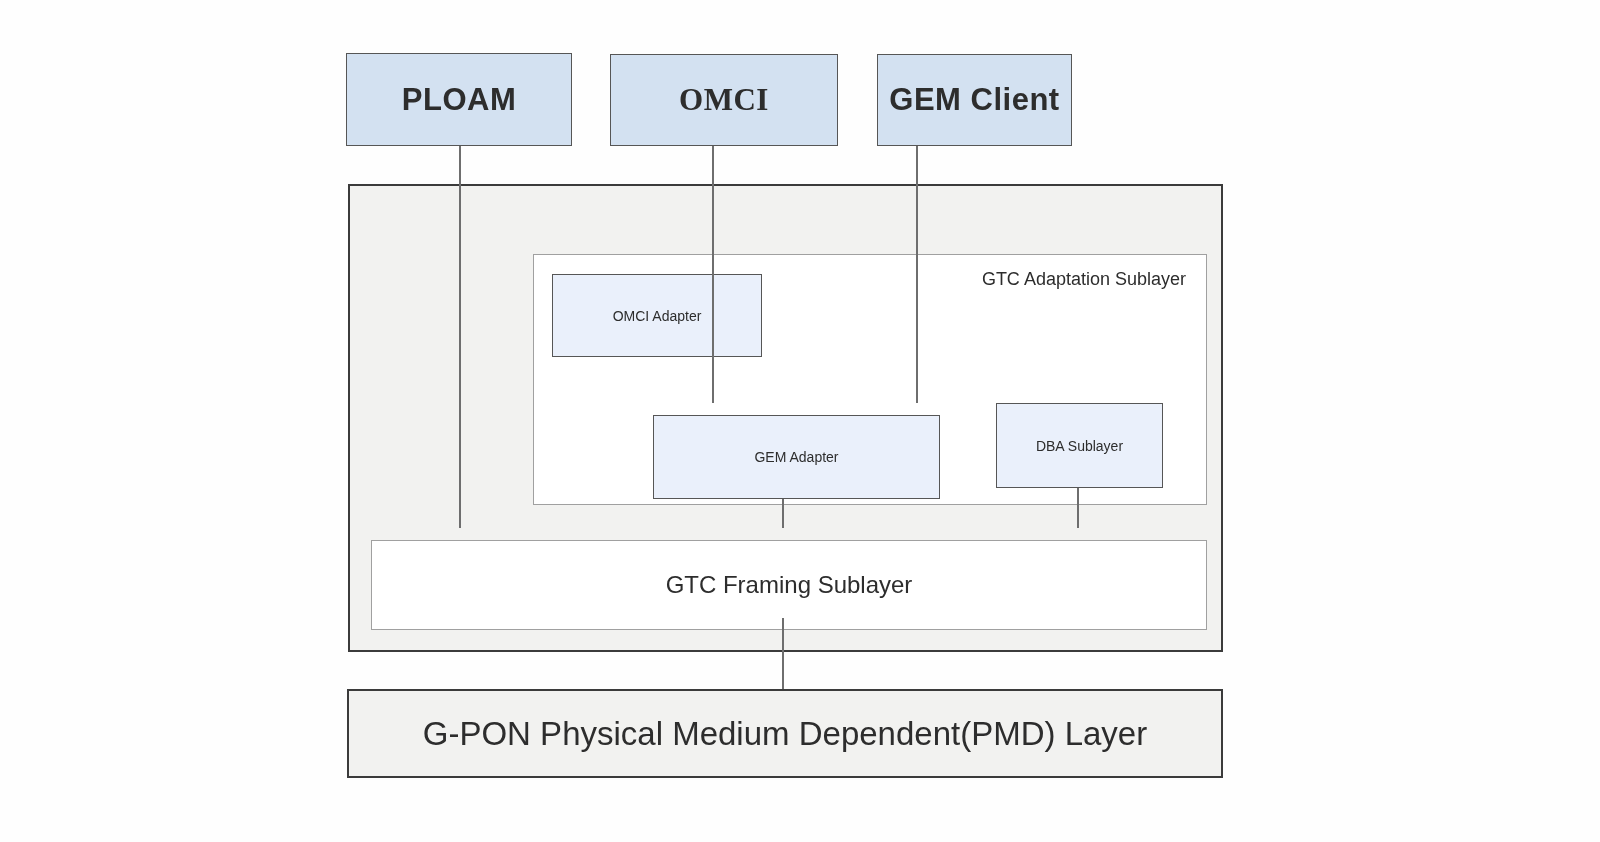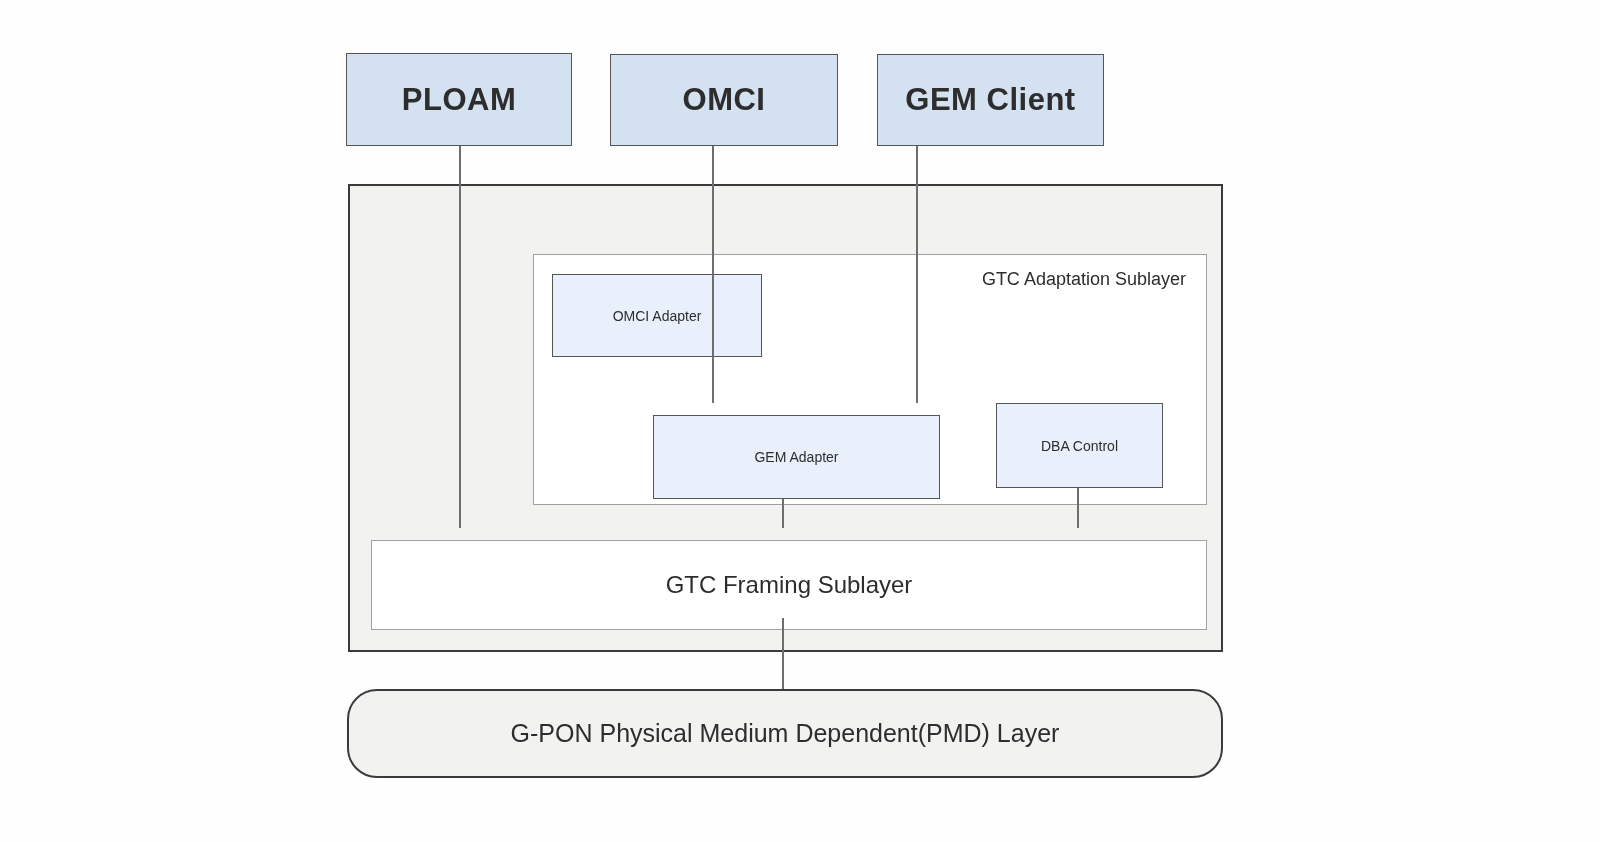--- a/index.html
+++ b/index.html
@@ -34,22 +34,21 @@
   }
 
   
   .layer-box{
     background:var(--layer-fill);
     border:2px solid var(--border-dark);
     z-index:1;
   }
   .pmd-box{
     display:flex;align-items:center;justify-content:center;
-    font-size:25px;
-    border-radius:30px;
+    font-size:33px;
   }
 
   
   .sublayer-box{
     background:#ffffff;
     border:1px solid var(--border-light);
     z-index:1;
   }
   .framing-box{
     display:flex;align-items:center;justify-content:center;
@@ -91,24 +90,24 @@
   }
 </style>
 </head>
 <body>
 
 <div class="canvas">
 
   <div class="abs top-box" style="left:346px;top:53px;width:226px;height:93px;">
     <span>PLOAM</span>
   </div>
-  <div class="abs top-box" style="left:610px;top:54px;width:228px;height:92px;">
+  <div class="abs top-box" style="left:610px;top:54px;width:228px;height:92px;font-family:Liberation Serif, serif;">
     <span>OMCI</span>
   </div>
-  <div class="abs top-box" style="left:877px;top:54px;width:227px;height:92px;">
+  <div class="abs top-box" style="left:877px;top:54px;width:195px;height:92px;">
     <span>GEM Client</span>
   </div>
 
   <div class="abs layer-box" style="left:348px;top:184px;width:875px;height:468px;"></div>
 
   <div class="abs sublayer-box" style="left:533px;top:254px;width:674px;height:251px;">
     <div class="abs adaptation-label">GTC Adaptation Sublayer</div>
   </div>
 
   <div class="abs sublayer-box framing-box" style="left:371px;top:528px;width:836px;height:90px;margin-top:12px;">
@@ -127,16 +126,16 @@
   <div class="abs vline" style="left:782px;top:618px;height:71px;"></div>
 
 
   <div class="abs inner-box" style="left:552px;top:274px;width:210px;height:83px;z-index:2;">
     <span>OMCI Adapter</span>
   </div>
   <div class="abs inner-box" style="left:653px;top:403px;width:287px;height:84px;z-index:4;margin-top:12px;">
     <span>GEM Adapter</span>
   </div>
   <div class="abs inner-box" style="left:996px;top:403px;width:167px;height:85px;z-index:4;">
-    <span>DBA Control</span>
+    <span>DBA Sublayer</span>
   </div>
 
 </div>
 
 </body></html>

